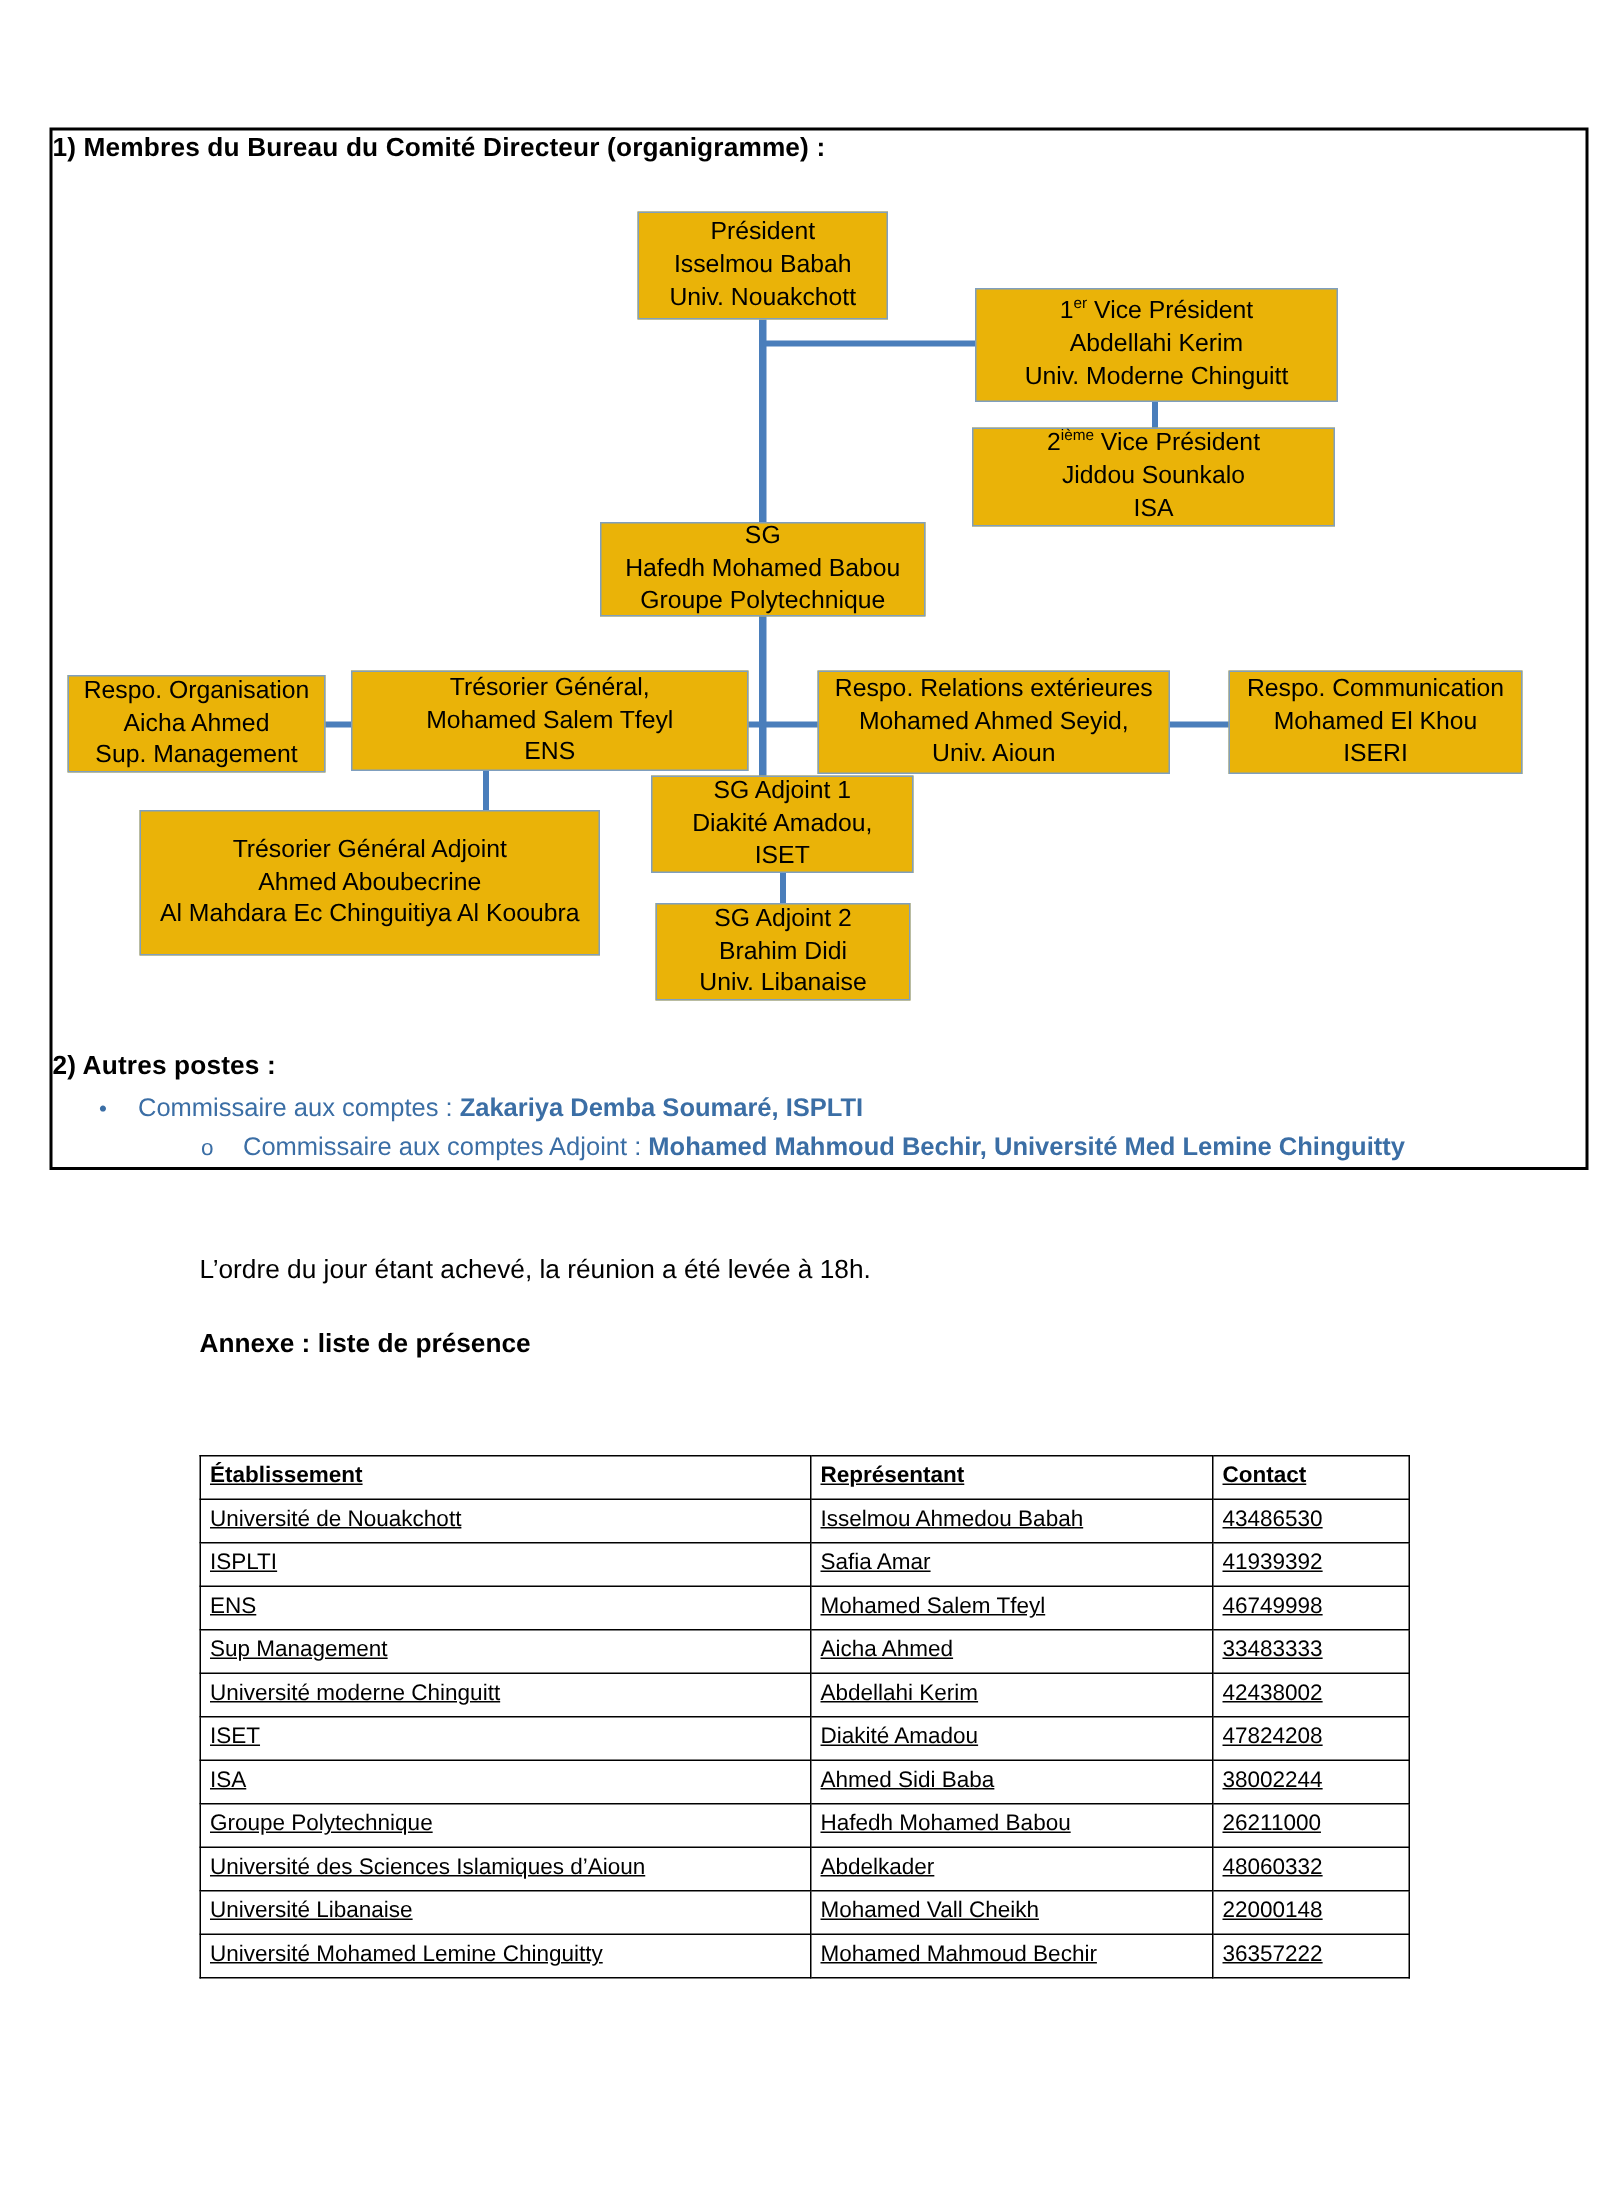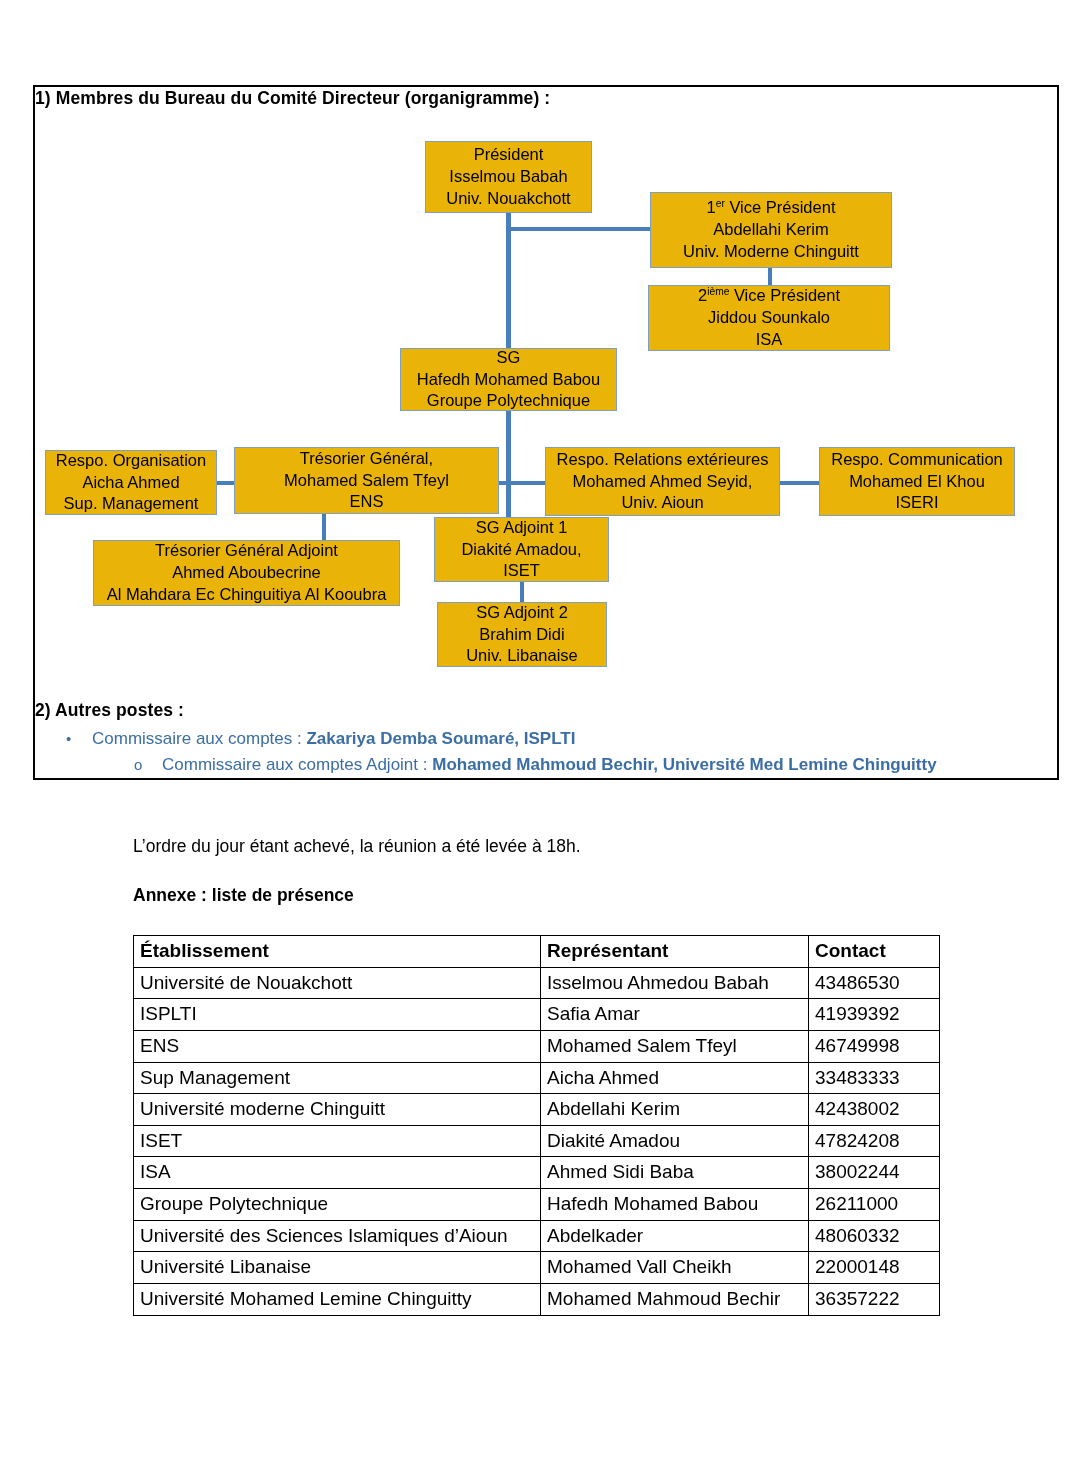--- a/index.html
+++ b/index.html
@@ -96,25 +96,26 @@
     font-size: 17.5px;
     color: #000000;
     white-space: nowrap;
   }
   .body-text.bold { font-weight: bold; }
 
   
   #attendance-table {
     position: absolute;
     left: 133px;
-    top: 935px;
+    top: 970px;
     width: 806px;
     border-collapse: collapse;
     table-layout: fixed;
-    font-size: 19px;
+    font-size: 15px;
+    text-decoration: underline;
   }
   #attendance-table th,
   #attendance-table td {
     border: 1.3px solid #000000;
     padding: 2px 6px 3px 6px;
     text-align: left;
     font-weight: normal;
     line-height: 1.35;
     white-space: nowrap;
     overflow: hidden;
@@ -187,21 +188,21 @@
   <span class="ln">Mohamed Ahmed Seyid,</span>
   <span class="ln">Univ. Aioun</span>
 </div>
 
 <div class="org-box" style="left:819px; top:447px; width:196px; height:69px;">
   <span class="ln">Respo. Communication</span>
   <span class="ln">Mohamed El Khou</span>
   <span class="ln">ISERI</span>
 </div>
 
-<div class="org-box" style="left:93px; top:540px; width:307px; height:66px;">
+<div class="org-box" style="left:93px; top:540px; width:307px; height:97px;">
   <span class="ln">Trésorier Général  Adjoint</span>
   <span class="ln">Ahmed Aboubecrine</span>
   <span class="ln">Al Mahdara Ec Chinguitiya Al Kooubra</span>
 </div>
 
 <div class="org-box" style="left:434px; top:517px; width:175px; height:65px;">
   <span class="ln">SG Adjoint 1</span>
   <span class="ln">Diakité Amadou,</span>
   <span class="ln">ISET</span>
 </div>

